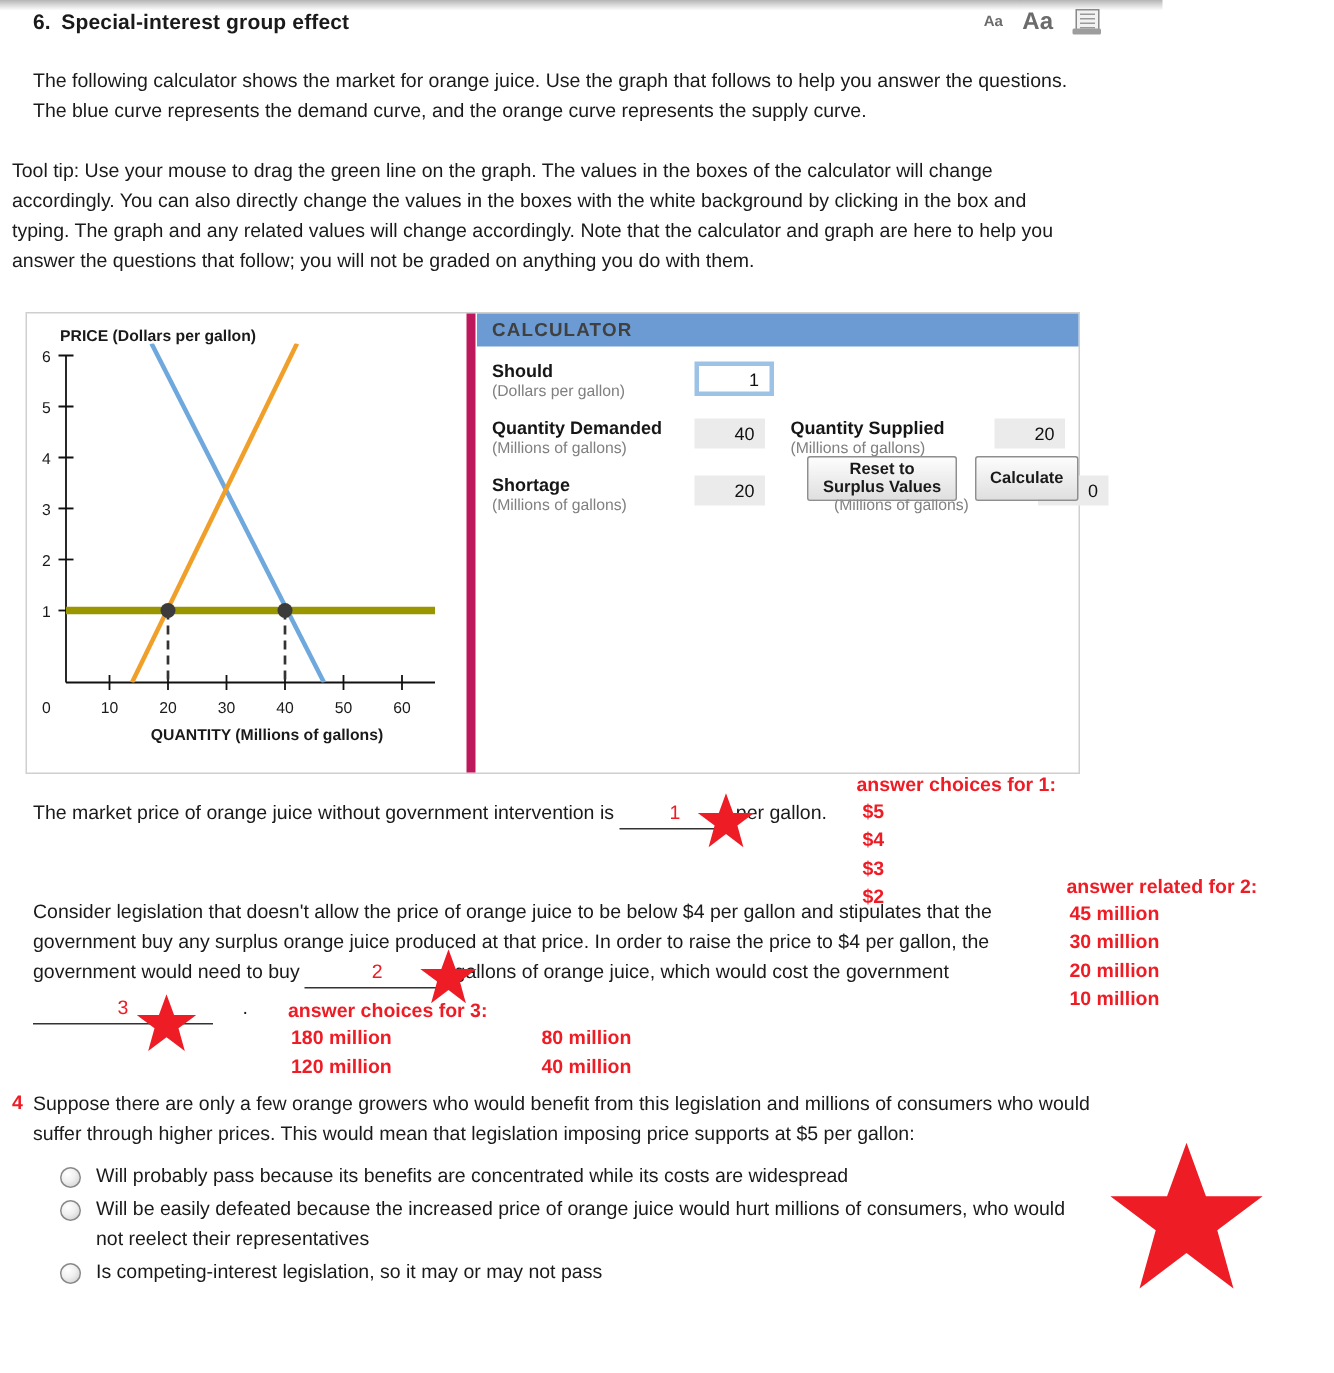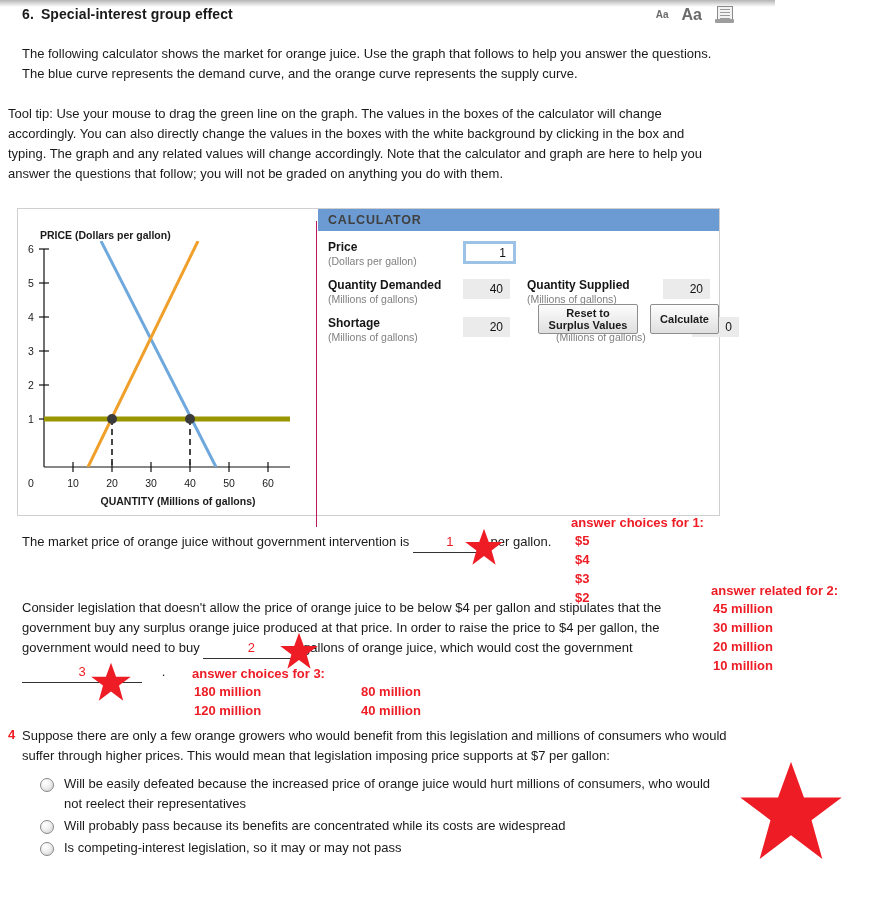--- a/index.html
+++ b/index.html
@@ -26,21 +26,21 @@
   .printicon .pg i{display:block;height:1px;background:#9a9a9a;margin:2px 2px 0 2px;}
   .printicon .base{position:absolute;left:0;bottom:0;width:19px;height:4px;background:#9d9d9d;border-radius:1px;}
 
   
   .para{position:absolute;font-size:13px;line-height:20px;color:#1a1a1a;}
   #p-intro{left:22px;top:44px;width:710px;}
   #p-tip{left:8px;top:104px;width:710px;}
 
   
   .widget{position:absolute;left:17px;top:208px;width:703px;height:308px;border:1px solid #cfcfcf;background:#fff;box-sizing:border-box;}
-  .graphpane{position:absolute;left:0;top:12px;width:299px;height:306px;border-right:1px solid #be185d;box-sizing:border-box;}
+  .graphpane{position:absolute;left:0;top:0;width:299px;height:306px;border-right:6px solid #be185d;box-sizing:border-box;}
   .calcpane{position:absolute;left:300px;top:0;right:0;bottom:0;}
   .calc-header{height:22px;background:#6b9bd2;color:#404040;font-size:12.5px;font-weight:bold;letter-spacing:.8px;display:flex;align-items:center;padding-left:10px;box-sizing:border-box;}
   .calc-body{position:relative;padding:10px 0 0 10px;}
   .row{display:flex;align-items:flex-start;margin-bottom:11px;}
   .fieldgroup{display:flex;align-items:flex-start;}
   .flabel{font-size:12px;font-weight:bold;line-height:13px;color:#161616;}
   .funit{font-size:10.5px;color:#808080;line-height:13px;margin-top:1px;}
   .lblbox{width:135px;}
   .lblbox.w2{width:136px;}
   .valbox{width:47px;height:20px;background:#ebebeb;display:flex;align-items:center;justify-content:flex-end;padding-right:7px;box-sizing:border-box;font-size:12px;color:#111;}
@@ -177,21 +177,21 @@
     </svg>
   </div>
 
   <div class="calcpane">
     <div class="calc-header">CALCULATOR</div>
     <div class="calc-body">
 
       <div class="row">
         <div class="fieldgroup">
           <div class="lblbox">
-            <div class="flabel">Price</div>
+            <div class="flabel">Should</div>
             <div class="funit">(Dollars per gallon)</div>
           </div>
           <div class="valbox input">1</div>
         </div>
       </div>
 
       <div class="row" style="margin-top:6px;">
         <div class="fieldgroup">
           <div class="lblbox">
             <div class="flabel">Quantity Demanded</div>
@@ -285,28 +285,28 @@
 <svg class="star" id="star2" width="40" height="38" viewBox="0 0 100 95">
   <polygon points="50,2 62,35 97,35 69,56 79,92 50,70 21,92 31,56 3,35 38,35" fill="#ee1c25"></polygon>
 </svg>
 <svg class="star" id="star3" width="44" height="40" viewBox="0 0 100 95">
   <polygon points="50,2 62,35 97,35 69,56 79,92 50,70 21,92 31,56 3,35 38,35" fill="#ee1c25"></polygon>
 </svg>
 <svg class="star" id="starbig" width="108" height="104" viewBox="0 0 100 95">
   <polygon points="50,2 62,35 97,35 69,56 79,92 50,70 21,92 31,56 3,35 38,35" fill="#ee1c25"></polygon>
 </svg>
 
-<div id="q4text">Suppose there are only a few orange growers who would benefit from this legislation and millions of consumers who would suffer through higher prices. This would mean that legislation imposing price supports at $7 per gallon:</div>
+<div id="q4text">Suppose there are only a few orange growers who would benefit from this legislation and millions of consumers who would suffer through higher prices. This would mean that legislation imposing price supports at $5 per gallon:</div>
 
 <div class="options">
   <div class="opt">
     <span class="radio"></span>
-    <span class="opt-label">Will be easily defeated because the increased price of orange juice would hurt millions of consumers, who would not reelect their representatives</span>
+    <span class="opt-label">Will probably pass because its benefits are concentrated while its costs are widespread</span>
   </div>
   <div class="opt">
     <span class="radio"></span>
-    <span class="opt-label">Will probably pass because its benefits are concentrated while its costs are widespread</span>
+    <span class="opt-label">Will be easily defeated because the increased price of orange juice would hurt millions of consumers, who would not reelect their representatives</span>
   </div>
   <div class="opt">
     <span class="radio"></span>
     <span class="opt-label">Is competing-interest legislation, so it may or may not pass</span>
   </div>
 </div>
 
 </body></html>

